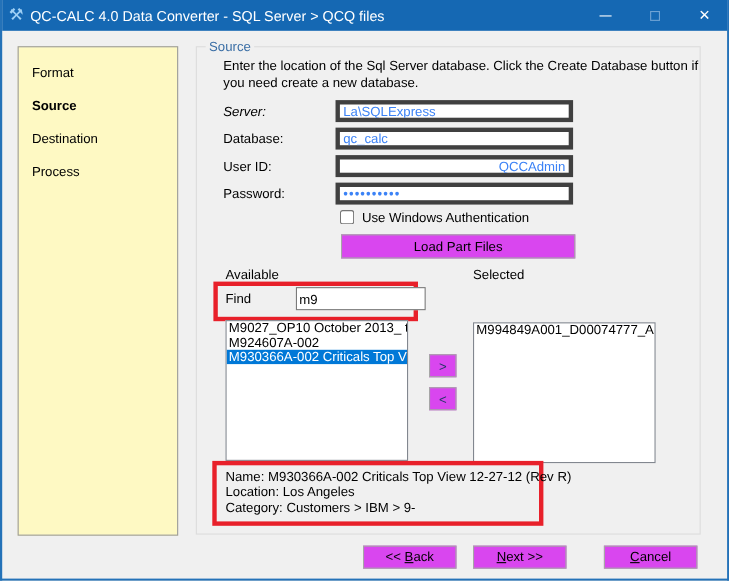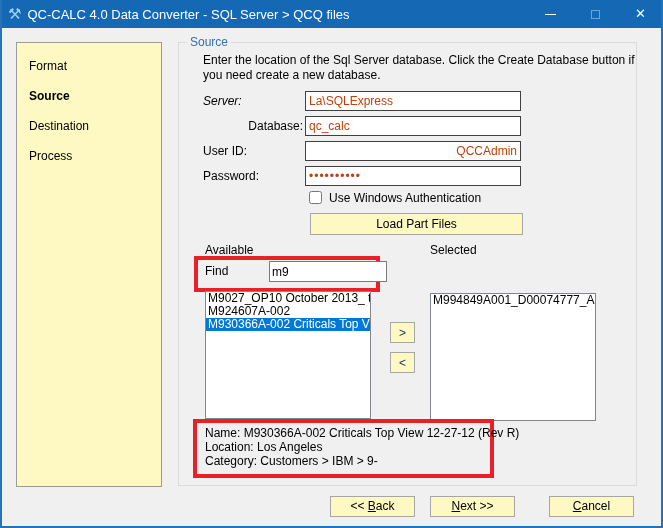--- a/index.html
+++ b/index.html
@@ -34,27 +34,27 @@
     border:1px solid #dcdcdc;
   }
   .groupbox-legend {
     position:absolute; left:8px; top:-8px; background:#f0f0f0; padding:0 3px;
     color:#3a6ea5; font-size:12px;
   }
   .desc { position:absolute; left:24px; top:10px; width:440px; line-height:15px; }
   .frow-label { position:absolute; left:24px; width:100px; }
   .txt-input {
     position:absolute; left:126px; width:216px; height:20px;
-    border:1px solid #404040; background:#fff; font-family:"Liberation Sans",sans-serif;
-    font-size:12px; padding:0 3px; color:#c2410c;
+    border:4px solid #404040; background:#fff; font-family:"Liberation Sans",sans-serif;
+    font-size:12px; padding:0 3px; color:#3b82f6;
   }
   .chk { position:absolute; left:130px; top:148px; width:13px; height:13px; }
   .chk-label { position:absolute; left:150px; top:148px; }
   .btn {
-    background:#fef9c3; border:1px solid #a6a6a6; font-family:"Liberation Sans",sans-serif;
+    background:#d946ef; border:1px solid #a6a6a6; font-family:"Liberation Sans",sans-serif;
     font-size:12px; color:#000; text-align:center; cursor:default;
   }
   .load-btn { position:absolute; left:131px; top:170px; width:213px; height:22px; }
   .col-label { position:absolute; top:200px; }
   .annotation { position:absolute; border:4px solid #e8202a; pointer-events:none; }
   .red-find { left:15px; top:213px; width:186px; height:36px; }
   .red-details { left:14px; top:376px; width:301px; height:59px; }
   .find-label { position:absolute; left:26px; top:221px; }
   .find-input { position:absolute; left:90px; top:218px; width:118px; height:21px;
     border:1px solid #7a7a7a; background:#fff; font-family:"Liberation Sans",sans-serif;
@@ -107,21 +107,21 @@
   </div>
 
   <div class="groupbox">
     <span class="groupbox-legend">Source</span>
 
     <div class="desc">Enter the location of the Sql Server database. Click the Create Database button if you need create a new database.</div>
 
     <span class="frow-label" style="top:51px;font-style:italic;">Server:</span>
     <input class="txt-input" style="top: 48px;" value="La\SQLExpress">
 
-    <span class="frow-label" style="top:76px;text-align:right;">Database:</span>
+    <span class="frow-label" style="top:76px;">Database:</span>
     <input class="txt-input" style="top: 73px;" value="qc_calc">
 
     <span class="frow-label" style="top:101px;">User ID:</span>
     <input class="txt-input" style="top: 98px; text-align: right;" value="QCCAdmin">
 
     <span class="frow-label" style="top:126px;">Password:</span>
     <input class="txt-input" style="top: 123px; letter-spacing: 1px;" value="••••••••••">
 
     <input type="checkbox" class="chk" style="">
     <span class="chk-label">Use Windows Authentication</span>

